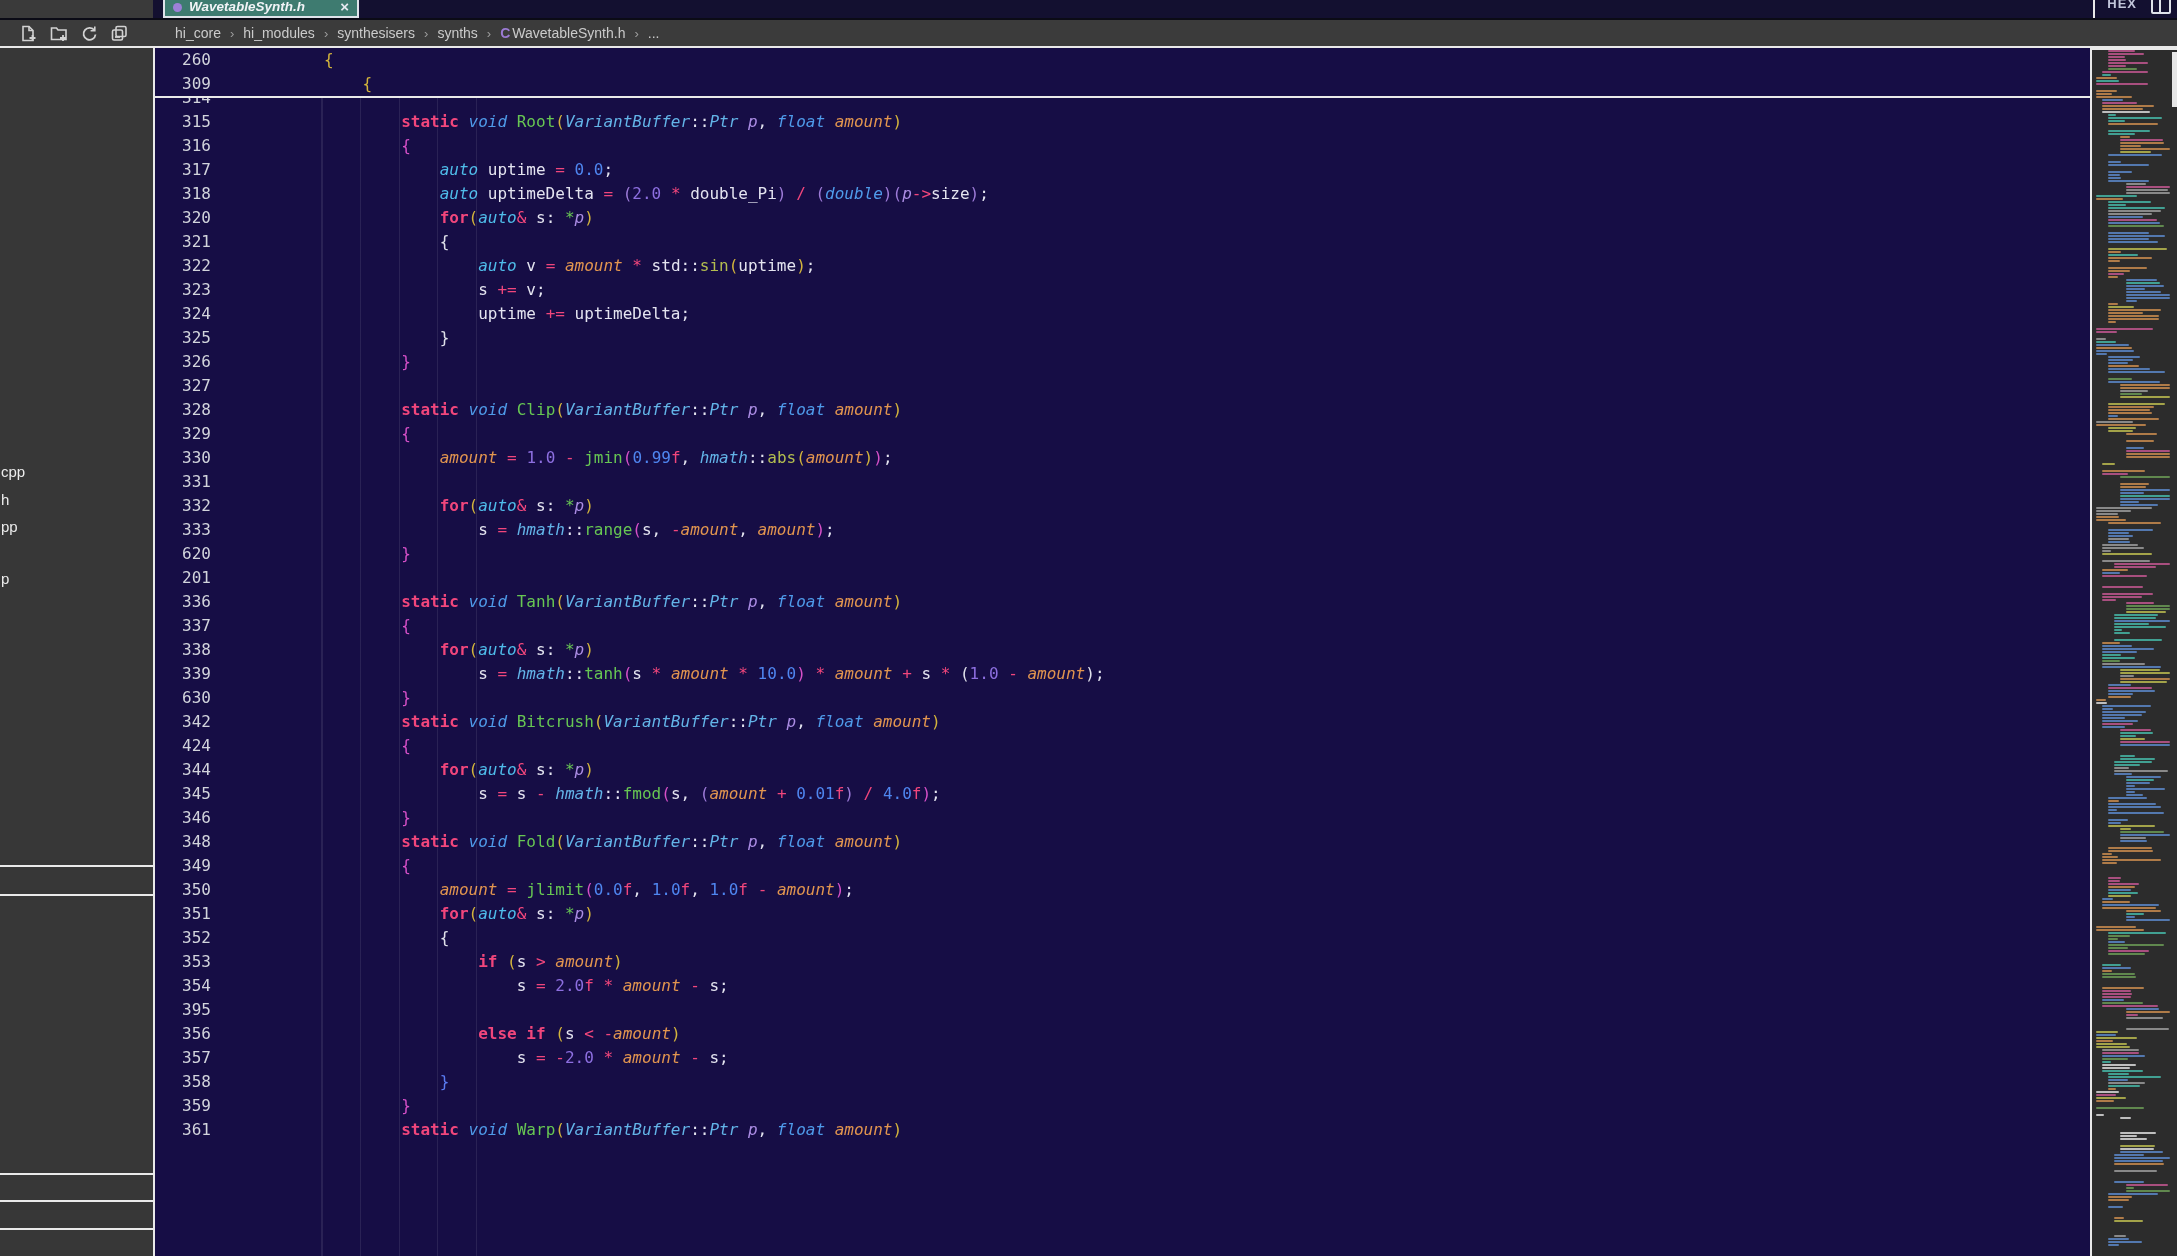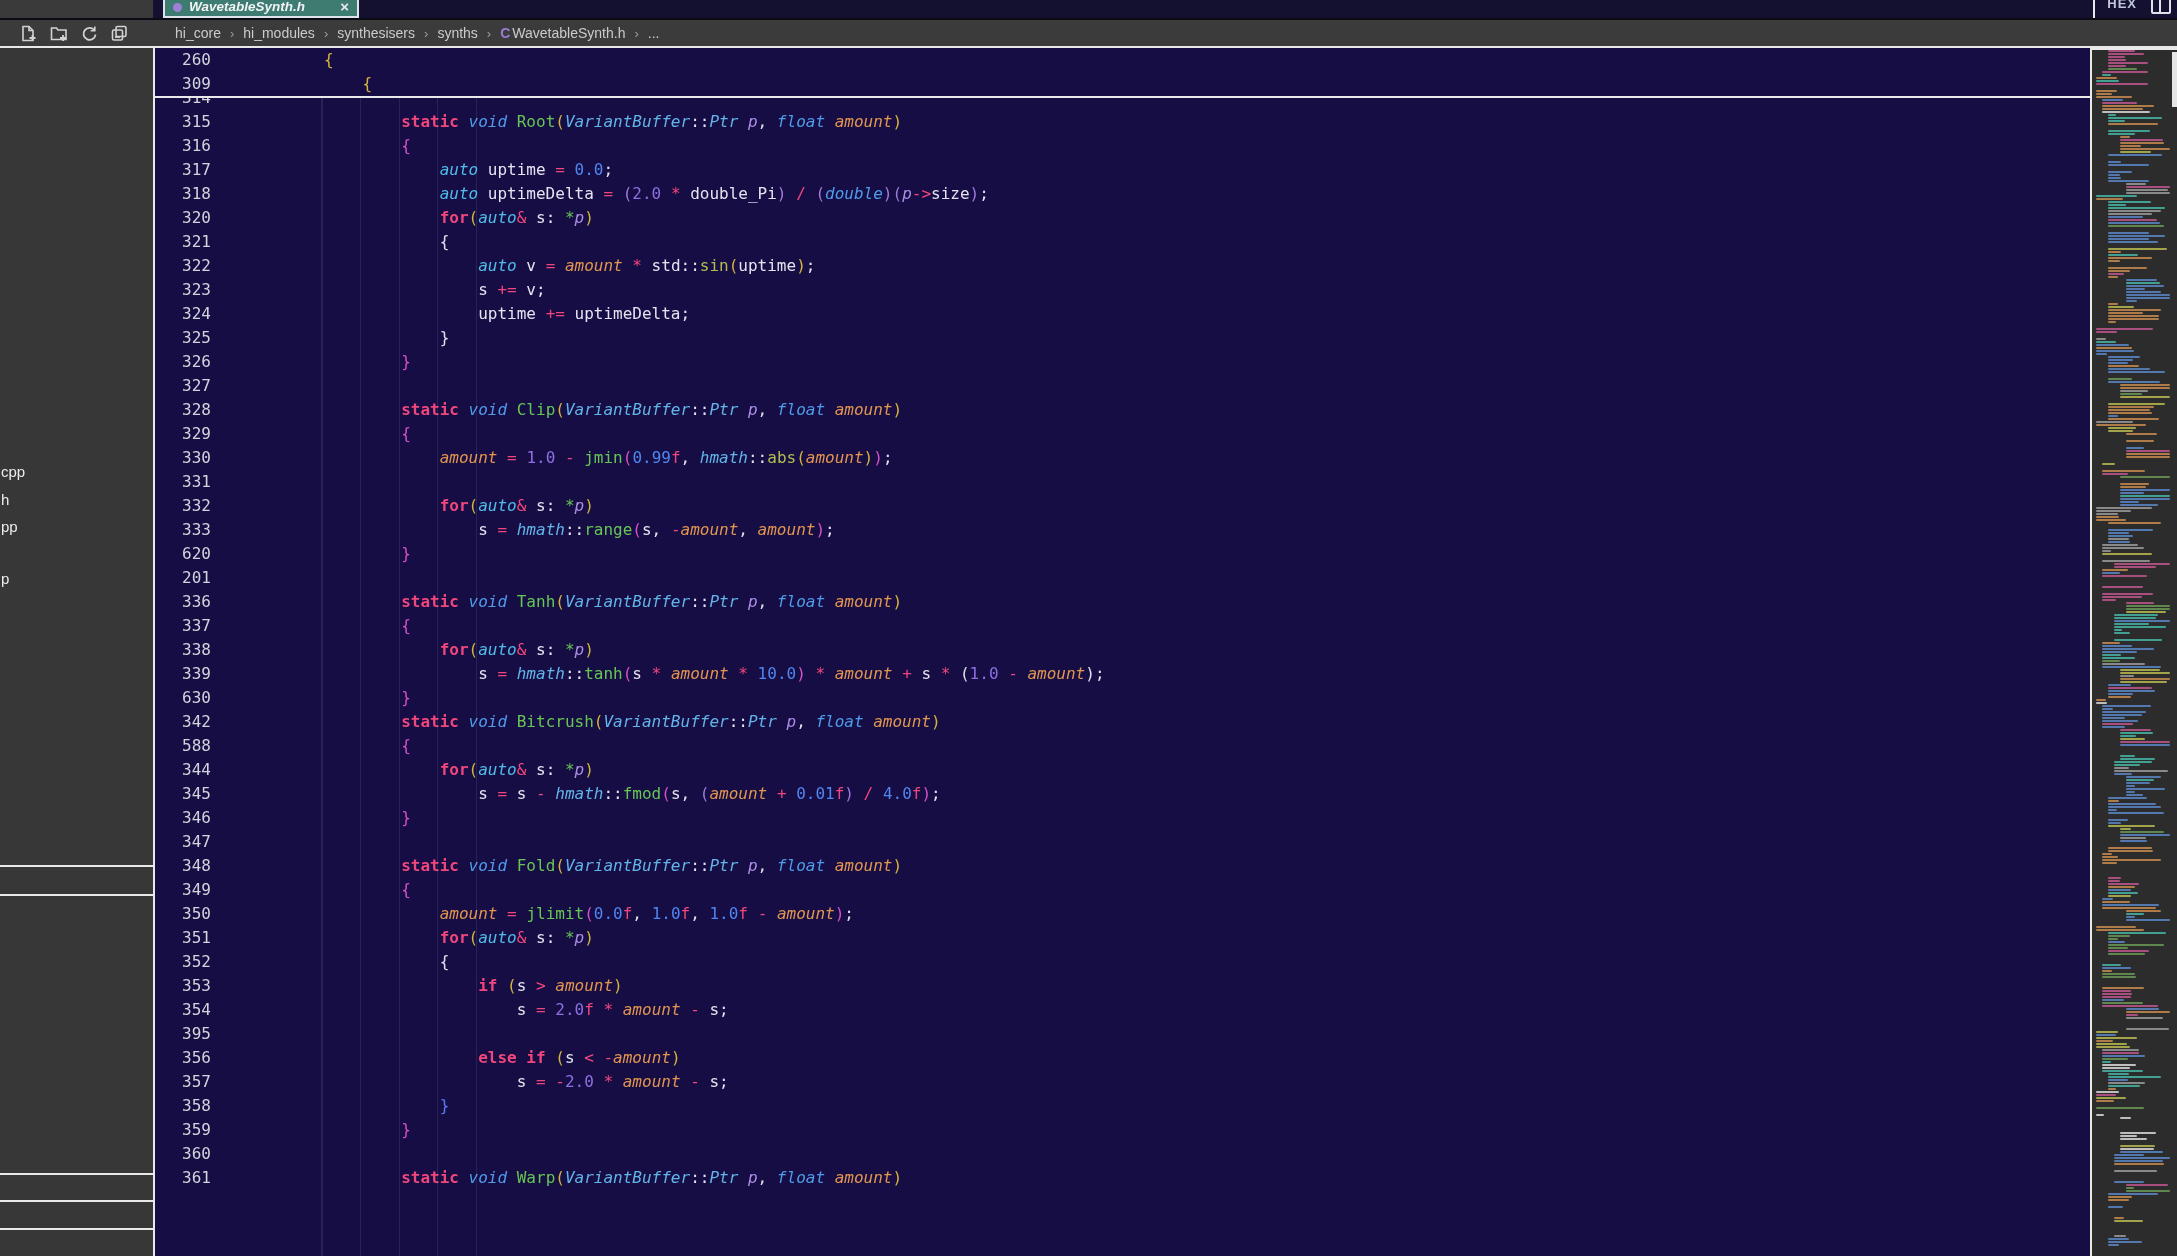--- a/index.html
+++ b/index.html
@@ -162,38 +162,36 @@
         <div class="row"><div class="num">332</div><div class="code">                    <span class="bd" style="color: rgb(241, 70, 124);">for</span><span style="color: rgb(211, 180, 60);">(</span><span class="it" style="color: rgb(79, 188, 234);">auto</span><span style="color: rgb(241, 70, 124);">&amp;</span><span style="color: rgb(228, 228, 240);"> s: </span><span style="color: rgb(103, 198, 83);">*</span><span class="it" style="color: rgb(171, 140, 228);">p</span><span style="color: rgb(211, 180, 60);">)</span></div></div>
         <div class="row"><div class="num">333</div><div class="code">                        <span style="color: rgb(228, 228, 240);">s </span><span style="color: rgb(241, 70, 124);">=</span><span style="color: rgb(228, 228, 240);"> </span><span class="it" style="color: rgb(99, 180, 232);">hmath</span><span style="color: rgb(228, 228, 240);">::</span><span style="color: rgb(103, 198, 83);">range</span><span style="color: rgb(214, 80, 200);">(</span><span style="color: rgb(228, 228, 240);">s, </span><span style="color: rgb(241, 70, 124);">-</span><span class="it" style="color: rgb(226, 149, 79);">amount</span><span style="color: rgb(228, 228, 240);">, </span><span class="it" style="color: rgb(226, 149, 79);">amount</span><span style="color: rgb(214, 80, 200);">)</span><span style="color: rgb(228, 228, 240);">;</span></div></div>
         <div class="row"><div class="num">620</div><div class="code">                <span style="color: rgb(214, 80, 200);">}</span></div></div>
         <div class="row"><div class="num">201</div><div class="code"></div></div>
         <div class="row"><div class="num">336</div><div class="code">                <span class="bd" style="color: rgb(241, 70, 124);">static</span><span style="color: rgb(228, 228, 240);"> </span><span class="it" style="color: rgb(79, 155, 234);">void</span><span style="color: rgb(228, 228, 240);"> </span><span style="color: rgb(103, 198, 83);">Tanh</span><span style="color: rgb(211, 180, 60);">(</span><span class="it" style="color: rgb(99, 180, 232);">VariantBuffer</span><span style="color: rgb(228, 228, 240);">::</span><span class="it" style="color: rgb(99, 180, 232);">Ptr</span><span style="color: rgb(228, 228, 240);"> </span><span class="it" style="color: rgb(171, 140, 228);">p</span><span style="color: rgb(228, 228, 240);">, </span><span class="it" style="color: rgb(79, 155, 234);">float</span><span style="color: rgb(228, 228, 240);"> </span><span class="it" style="color: rgb(226, 149, 79);">amount</span><span style="color: rgb(211, 180, 60);">)</span></div></div>
         <div class="row"><div class="num">337</div><div class="code">                <span style="color: rgb(214, 80, 200);">{</span></div></div>
         <div class="row"><div class="num">338</div><div class="code">                    <span class="bd" style="color: rgb(241, 70, 124);">for</span><span style="color: rgb(211, 180, 60);">(</span><span class="it" style="color: rgb(79, 188, 234);">auto</span><span style="color: rgb(241, 70, 124);">&amp;</span><span style="color: rgb(228, 228, 240);"> s: </span><span style="color: rgb(103, 198, 83);">*</span><span class="it" style="color: rgb(171, 140, 228);">p</span><span style="color: rgb(211, 180, 60);">)</span></div></div>
         <div class="row"><div class="num">339</div><div class="code">                        <span style="color: rgb(228, 228, 240);">s </span><span style="color: rgb(241, 70, 124);">=</span><span style="color: rgb(228, 228, 240);"> </span><span class="it" style="color: rgb(99, 180, 232);">hmath</span><span style="color: rgb(228, 228, 240);">::</span><span style="color: rgb(103, 198, 83);">tanh</span><span style="color: rgb(214, 80, 200);">(</span><span style="color: rgb(228, 228, 240);">s </span><span style="color: rgb(241, 70, 124);">*</span><span style="color: rgb(228, 228, 240);"> </span><span class="it" style="color: rgb(226, 149, 79);">amount</span><span style="color: rgb(228, 228, 240);"> </span><span style="color: rgb(241, 70, 124);">*</span><span style="color: rgb(228, 228, 240);"> </span><span style="color: rgb(79, 134, 240);">10.0</span><span style="color: rgb(214, 80, 200);">)</span><span style="color: rgb(228, 228, 240);"> </span><span style="color: rgb(241, 70, 124);">*</span><span style="color: rgb(228, 228, 240);"> </span><span class="it" style="color: rgb(226, 149, 79);">amount</span><span style="color: rgb(228, 228, 240);"> </span><span style="color: rgb(241, 70, 124);">+</span><span style="color: rgb(228, 228, 240);"> s </span><span style="color: rgb(241, 70, 124);">*</span><span style="color: rgb(228, 228, 240);"> </span><span style="color: rgb(223, 224, 234);">(</span><span style="color: rgb(141, 111, 224);">1.0</span><span style="color: rgb(228, 228, 240);"> </span><span style="color: rgb(241, 70, 124);">-</span><span style="color: rgb(228, 228, 240);"> </span><span class="it" style="color: rgb(226, 149, 79);">amount</span><span style="color: rgb(223, 224, 234);">)</span><span style="color: rgb(228, 228, 240);">;</span></div></div>
         <div class="row"><div class="num">630</div><div class="code">                <span style="color: rgb(214, 80, 200);">}</span></div></div>
         <div class="row"><div class="num">342</div><div class="code">                <span class="bd" style="color: rgb(241, 70, 124);">static</span><span style="color: rgb(228, 228, 240);"> </span><span class="it" style="color: rgb(79, 155, 234);">void</span><span style="color: rgb(228, 228, 240);"> </span><span style="color: rgb(103, 198, 83);">Bitcrush</span><span style="color: rgb(211, 180, 60);">(</span><span class="it" style="color: rgb(99, 180, 232);">VariantBuffer</span><span style="color: rgb(228, 228, 240);">::</span><span class="it" style="color: rgb(99, 180, 232);">Ptr</span><span style="color: rgb(228, 228, 240);"> </span><span class="it" style="color: rgb(171, 140, 228);">p</span><span style="color: rgb(228, 228, 240);">, </span><span class="it" style="color: rgb(79, 155, 234);">float</span><span style="color: rgb(228, 228, 240);"> </span><span class="it" style="color: rgb(226, 149, 79);">amount</span><span style="color: rgb(211, 180, 60);">)</span></div></div>
-        <div class="row"><div class="num">588</div><div class="code">                <span style="color: rgb(214, 80, 200);">{</span></div></div>
+        <div class="row"><div class="num">424</div><div class="code">                <span style="color: rgb(214, 80, 200);">{</span></div></div>
         <div class="row"><div class="num">344</div><div class="code">                    <span class="bd" style="color: rgb(241, 70, 124);">for</span><span style="color: rgb(211, 180, 60);">(</span><span class="it" style="color: rgb(79, 188, 234);">auto</span><span style="color: rgb(241, 70, 124);">&amp;</span><span style="color: rgb(228, 228, 240);"> s: </span><span style="color: rgb(103, 198, 83);">*</span><span class="it" style="color: rgb(171, 140, 228);">p</span><span style="color: rgb(211, 180, 60);">)</span></div></div>
         <div class="row"><div class="num">345</div><div class="code">                        <span style="color: rgb(228, 228, 240);">s </span><span style="color: rgb(241, 70, 124);">=</span><span style="color: rgb(228, 228, 240);"> s </span><span style="color: rgb(241, 70, 124);">-</span><span style="color: rgb(228, 228, 240);"> </span><span class="it" style="color: rgb(99, 180, 232);">hmath</span><span style="color: rgb(228, 228, 240);">::</span><span style="color: rgb(103, 198, 83);">fmod</span><span style="color: rgb(214, 80, 200);">(</span><span style="color: rgb(228, 228, 240);">s, </span><span style="color: rgb(157, 123, 216);">(</span><span class="it" style="color: rgb(226, 149, 79);">amount</span><span style="color: rgb(228, 228, 240);"> </span><span style="color: rgb(241, 70, 124);">+</span><span style="color: rgb(228, 228, 240);"> </span><span style="color: rgb(79, 134, 240);">0.01</span><span style="color: rgb(241, 70, 124);">f</span><span style="color: rgb(157, 123, 216);">)</span><span style="color: rgb(228, 228, 240);"> </span><span style="color: rgb(241, 70, 124);">/</span><span style="color: rgb(228, 228, 240);"> </span><span style="color: rgb(79, 134, 240);">4.0</span><span style="color: rgb(241, 70, 124);">f</span><span style="color: rgb(214, 80, 200);">)</span><span style="color: rgb(228, 228, 240);">;</span></div></div>
         <div class="row"><div class="num">346</div><div class="code">                <span style="color: rgb(214, 80, 200);">}</span></div></div>
-        <div class="row"><div class="num">347</div><div class="code"></div></div>
         <div class="row"><div class="num">348</div><div class="code">                <span class="bd" style="color: rgb(241, 70, 124);">static</span><span style="color: rgb(228, 228, 240);"> </span><span class="it" style="color: rgb(79, 155, 234);">void</span><span style="color: rgb(228, 228, 240);"> </span><span style="color: rgb(103, 198, 83);">Fold</span><span style="color: rgb(211, 180, 60);">(</span><span class="it" style="color: rgb(99, 180, 232);">VariantBuffer</span><span style="color: rgb(228, 228, 240);">::</span><span class="it" style="color: rgb(99, 180, 232);">Ptr</span><span style="color: rgb(228, 228, 240);"> </span><span class="it" style="color: rgb(171, 140, 228);">p</span><span style="color: rgb(228, 228, 240);">, </span><span class="it" style="color: rgb(79, 155, 234);">float</span><span style="color: rgb(228, 228, 240);"> </span><span class="it" style="color: rgb(226, 149, 79);">amount</span><span style="color: rgb(211, 180, 60);">)</span></div></div>
         <div class="row"><div class="num">349</div><div class="code">                <span style="color: rgb(214, 80, 200);">{</span></div></div>
         <div class="row"><div class="num">350</div><div class="code">                    <span class="it" style="color: rgb(226, 149, 79);">amount</span><span style="color: rgb(228, 228, 240);"> </span><span style="color: rgb(241, 70, 124);">=</span><span style="color: rgb(228, 228, 240);"> </span><span style="color: rgb(103, 198, 83);">jlimit</span><span style="color: rgb(214, 80, 200);">(</span><span style="color: rgb(79, 134, 240);">0.0</span><span style="color: rgb(241, 70, 124);">f</span><span style="color: rgb(228, 228, 240);">, </span><span style="color: rgb(79, 134, 240);">1.0</span><span style="color: rgb(241, 70, 124);">f</span><span style="color: rgb(228, 228, 240);">, </span><span style="color: rgb(79, 134, 240);">1.0</span><span style="color: rgb(241, 70, 124);">f</span><span style="color: rgb(228, 228, 240);"> </span><span style="color: rgb(241, 70, 124);">-</span><span style="color: rgb(228, 228, 240);"> </span><span class="it" style="color: rgb(226, 149, 79);">amount</span><span style="color: rgb(214, 80, 200);">)</span><span style="color: rgb(228, 228, 240);">;</span></div></div>
         <div class="row"><div class="num">351</div><div class="code">                    <span class="bd" style="color: rgb(241, 70, 124);">for</span><span style="color: rgb(211, 180, 60);">(</span><span class="it" style="color: rgb(79, 188, 234);">auto</span><span style="color: rgb(241, 70, 124);">&amp;</span><span style="color: rgb(228, 228, 240);"> s: </span><span style="color: rgb(103, 198, 83);">*</span><span class="it" style="color: rgb(171, 140, 228);">p</span><span style="color: rgb(211, 180, 60);">)</span></div></div>
         <div class="row"><div class="num">352</div><div class="code">                    <span style="color: rgb(223, 224, 234);">{</span></div></div>
         <div class="row"><div class="num">353</div><div class="code">                        <span class="bd" style="color: rgb(241, 70, 124);">if</span><span style="color: rgb(228, 228, 240);"> </span><span style="color: rgb(211, 180, 60);">(</span><span style="color: rgb(228, 228, 240);">s </span><span style="color: rgb(241, 70, 124);">&gt;</span><span style="color: rgb(228, 228, 240);"> </span><span class="it" style="color: rgb(226, 149, 79);">amount</span><span style="color: rgb(211, 180, 60);">)</span></div></div>
         <div class="row"><div class="num">354</div><div class="code">                            <span style="color: rgb(228, 228, 240);">s </span><span style="color: rgb(241, 70, 124);">=</span><span style="color: rgb(228, 228, 240);"> </span><span style="color: rgb(141, 111, 224);">2.0</span><span style="color: rgb(241, 70, 124);">f</span><span style="color: rgb(228, 228, 240);"> </span><span style="color: rgb(241, 70, 124);">*</span><span style="color: rgb(228, 228, 240);"> </span><span class="it" style="color: rgb(226, 149, 79);">amount</span><span style="color: rgb(228, 228, 240);"> </span><span style="color: rgb(241, 70, 124);">-</span><span style="color: rgb(228, 228, 240);"> s;</span></div></div>
         <div class="row"><div class="num">395</div><div class="code"></div></div>
         <div class="row"><div class="num">356</div><div class="code">                        <span class="bd" style="color: rgb(241, 70, 124);">else</span><span style="color: rgb(228, 228, 240);"> </span><span class="bd" style="color: rgb(241, 70, 124);">if</span><span style="color: rgb(228, 228, 240);"> </span><span style="color: rgb(211, 180, 60);">(</span><span style="color: rgb(228, 228, 240);">s </span><span style="color: rgb(241, 70, 124);">&lt;</span><span style="color: rgb(228, 228, 240);"> </span><span style="color: rgb(241, 70, 124);">-</span><span class="it" style="color: rgb(226, 149, 79);">amount</span><span style="color: rgb(211, 180, 60);">)</span></div></div>
         <div class="row"><div class="num">357</div><div class="code">                            <span style="color: rgb(228, 228, 240);">s </span><span style="color: rgb(241, 70, 124);">=</span><span style="color: rgb(228, 228, 240);"> </span><span style="color: rgb(241, 70, 124);">-</span><span style="color: rgb(141, 111, 224);">2.0</span><span style="color: rgb(228, 228, 240);"> </span><span style="color: rgb(241, 70, 124);">*</span><span style="color: rgb(228, 228, 240);"> </span><span class="it" style="color: rgb(226, 149, 79);">amount</span><span style="color: rgb(228, 228, 240);"> </span><span style="color: rgb(241, 70, 124);">-</span><span style="color: rgb(228, 228, 240);"> s;</span></div></div>
         <div class="row"><div class="num">358</div><div class="code">                    <span style="color: rgb(90, 124, 242);">}</span></div></div>
         <div class="row"><div class="num">359</div><div class="code">                <span style="color: rgb(214, 80, 200);">}</span></div></div>
-        <div class="row"><div class="num">360</div><div class="code"></div></div>
         <div class="row"><div class="num">361</div><div class="code">                <span class="bd" style="color: rgb(241, 70, 124);">static</span><span style="color: rgb(228, 228, 240);"> </span><span class="it" style="color: rgb(79, 155, 234);">void</span><span style="color: rgb(228, 228, 240);"> </span><span style="color: rgb(103, 198, 83);">Warp</span><span style="color: rgb(211, 180, 60);">(</span><span class="it" style="color: rgb(99, 180, 232);">VariantBuffer</span><span style="color: rgb(228, 228, 240);">::</span><span class="it" style="color: rgb(99, 180, 232);">Ptr</span><span style="color: rgb(228, 228, 240);"> </span><span class="it" style="color: rgb(171, 140, 228);">p</span><span style="color: rgb(228, 228, 240);">, </span><span class="it" style="color: rgb(79, 155, 234);">float</span><span style="color: rgb(228, 228, 240);"> </span><span class="it" style="color: rgb(226, 149, 79);">amount</span><span style="color: rgb(211, 180, 60);">)</span></div></div>
       </div>
   </div>
 
   <div class="minimap" id="minimap">
     <div class="mm-thumb"></div>
   <div class="mm-bar" style="margin-left: 16px; width: 27px; background: rgb(192, 86, 142); opacity: 0.85;"></div>
       <div class="mm-bar" style="margin-left: 16px; width: 36px; background: rgb(192, 86, 142); opacity: 0.85;"></div>
       <div class="mm-bar" style="margin-left: 16px; width: 17px; background: rgb(192, 86, 142); opacity: 0.85;"></div>
       <div class="mm-bar" style="margin-left: 16px; width: 18px; background: rgb(192, 86, 142); opacity: 0.85;"></div>

